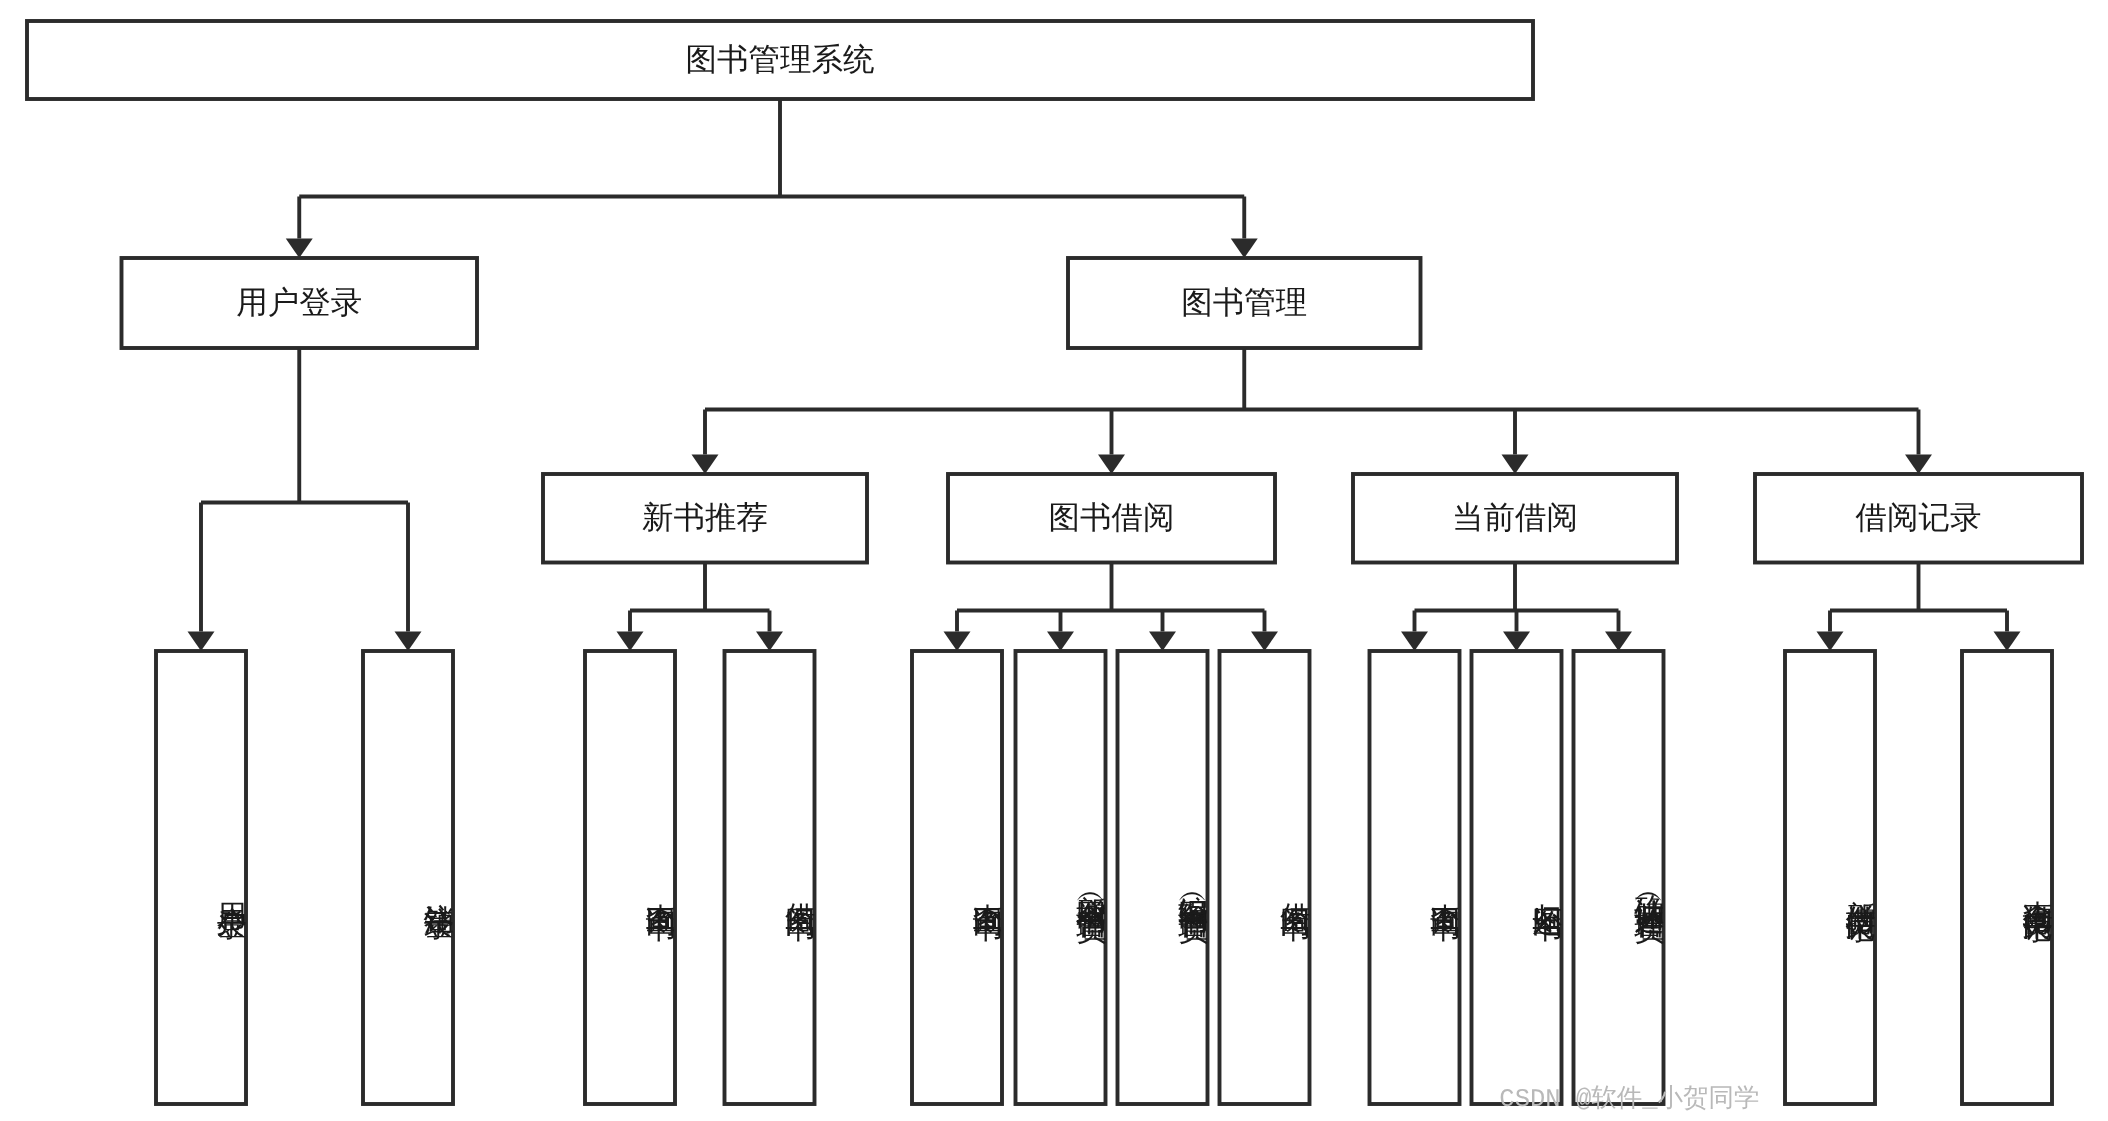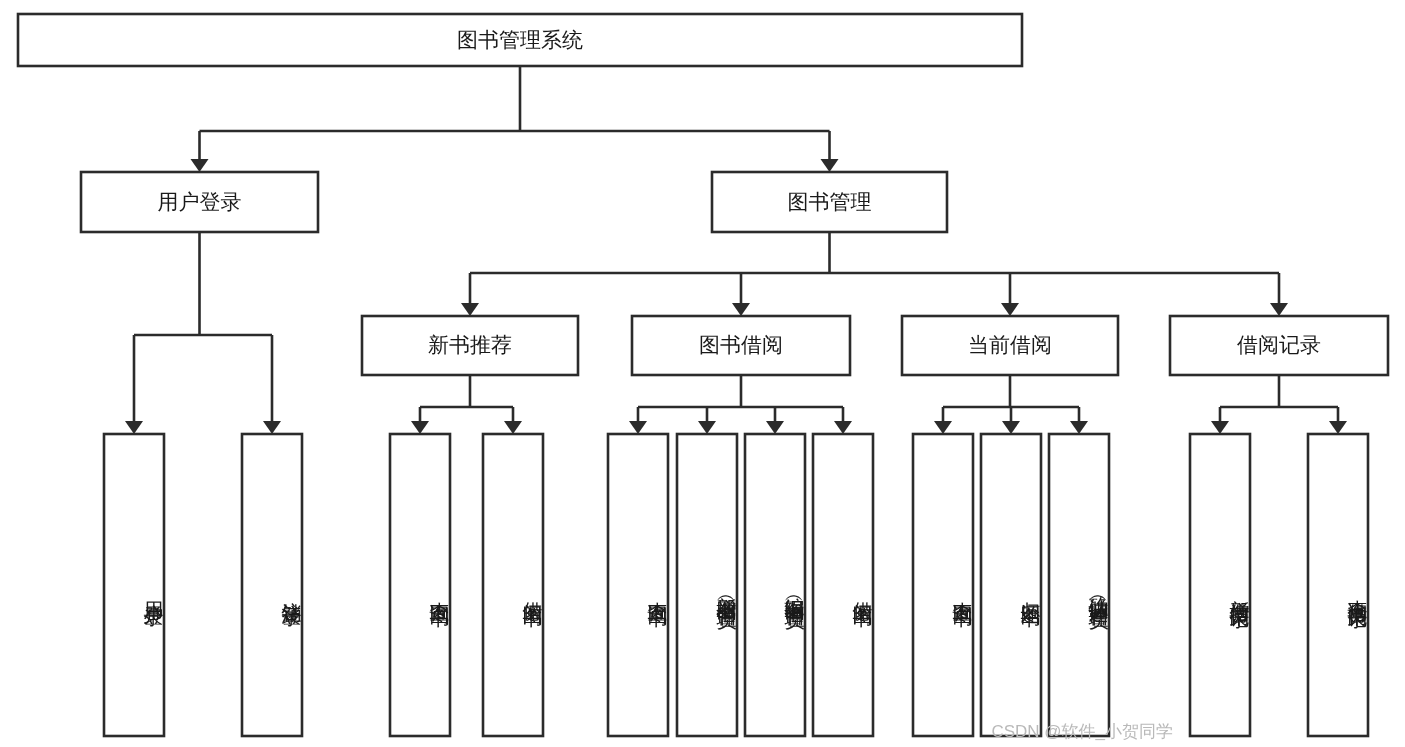--- a/index.html
+++ b/index.html
@@ -59,21 +59,21 @@
     white-space: nowrap;
     display: flex;
     align-items: flex-start;
     justify-content: center;
     pointer-events: none;
   }
   .watermark {
     position: absolute;
     right: 8px;
     bottom: 4px;
-    font-family: Liberation Sans, sans-serif;
+    font-family: Liberation Mono, monospace;
     font-size: 17px;
     color: #b9b9b9;
     white-space: nowrap;
     text-align: right;
   }
 </style>
 </head>
 <body>
 
 <div id="diagram-root">

